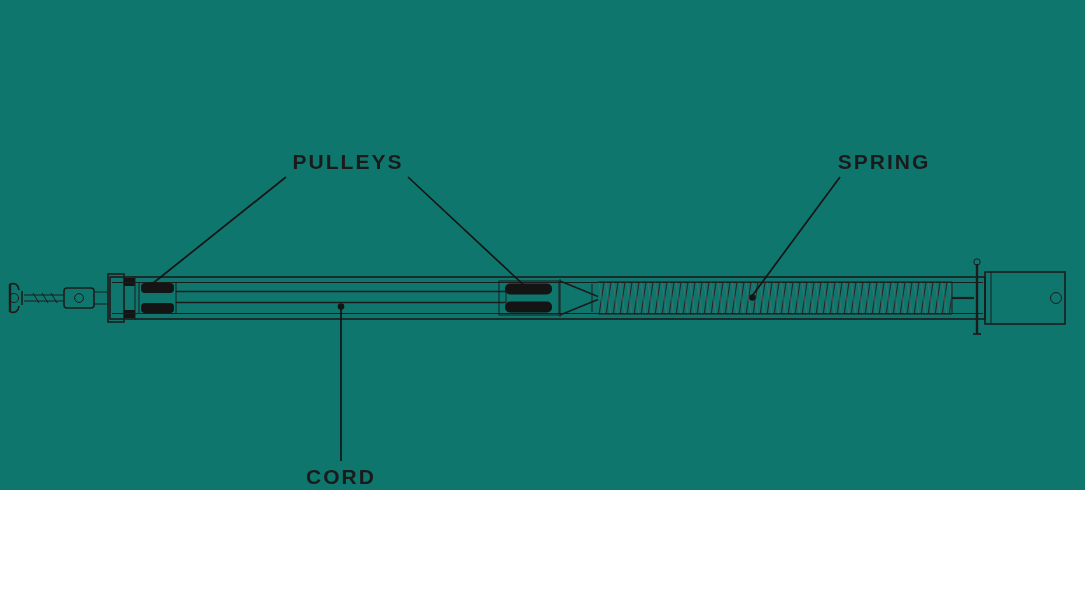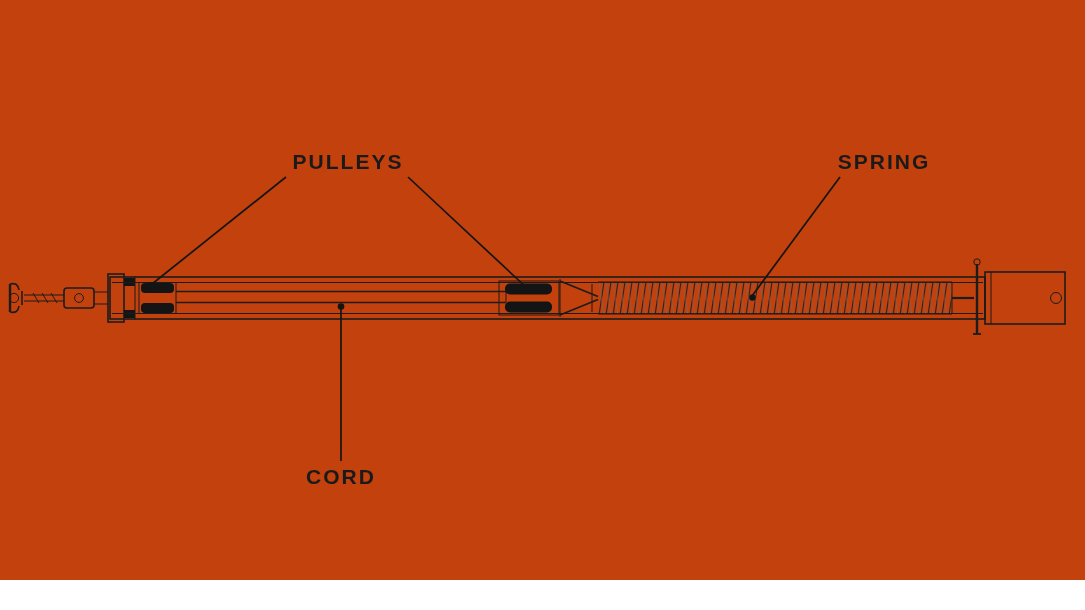--- a/index.html
+++ b/index.html
@@ -7,22 +7,22 @@
     padding: 0;
     background: #ffffff;
     width: 1085px;
     height: 610px;
     overflow: hidden;
     font-family: "Liberation Sans", sans-serif;
   }
   .stage {
     position: relative;
     width: 1085px;
-    height: 580px;
-    background: #c2410c;
+    height: 490px;
+    background: #0f766e;
   }
   svg { display: block; }
   .lbl {
     font-family: "Liberation Sans", sans-serif;
     font-weight: 700;
     font-size: 21px;
     letter-spacing: 2px;
     fill: #1a1a1a;
   }
   .outline { fill: none; stroke: #1c1c1c; stroke-width: 1.6; }

